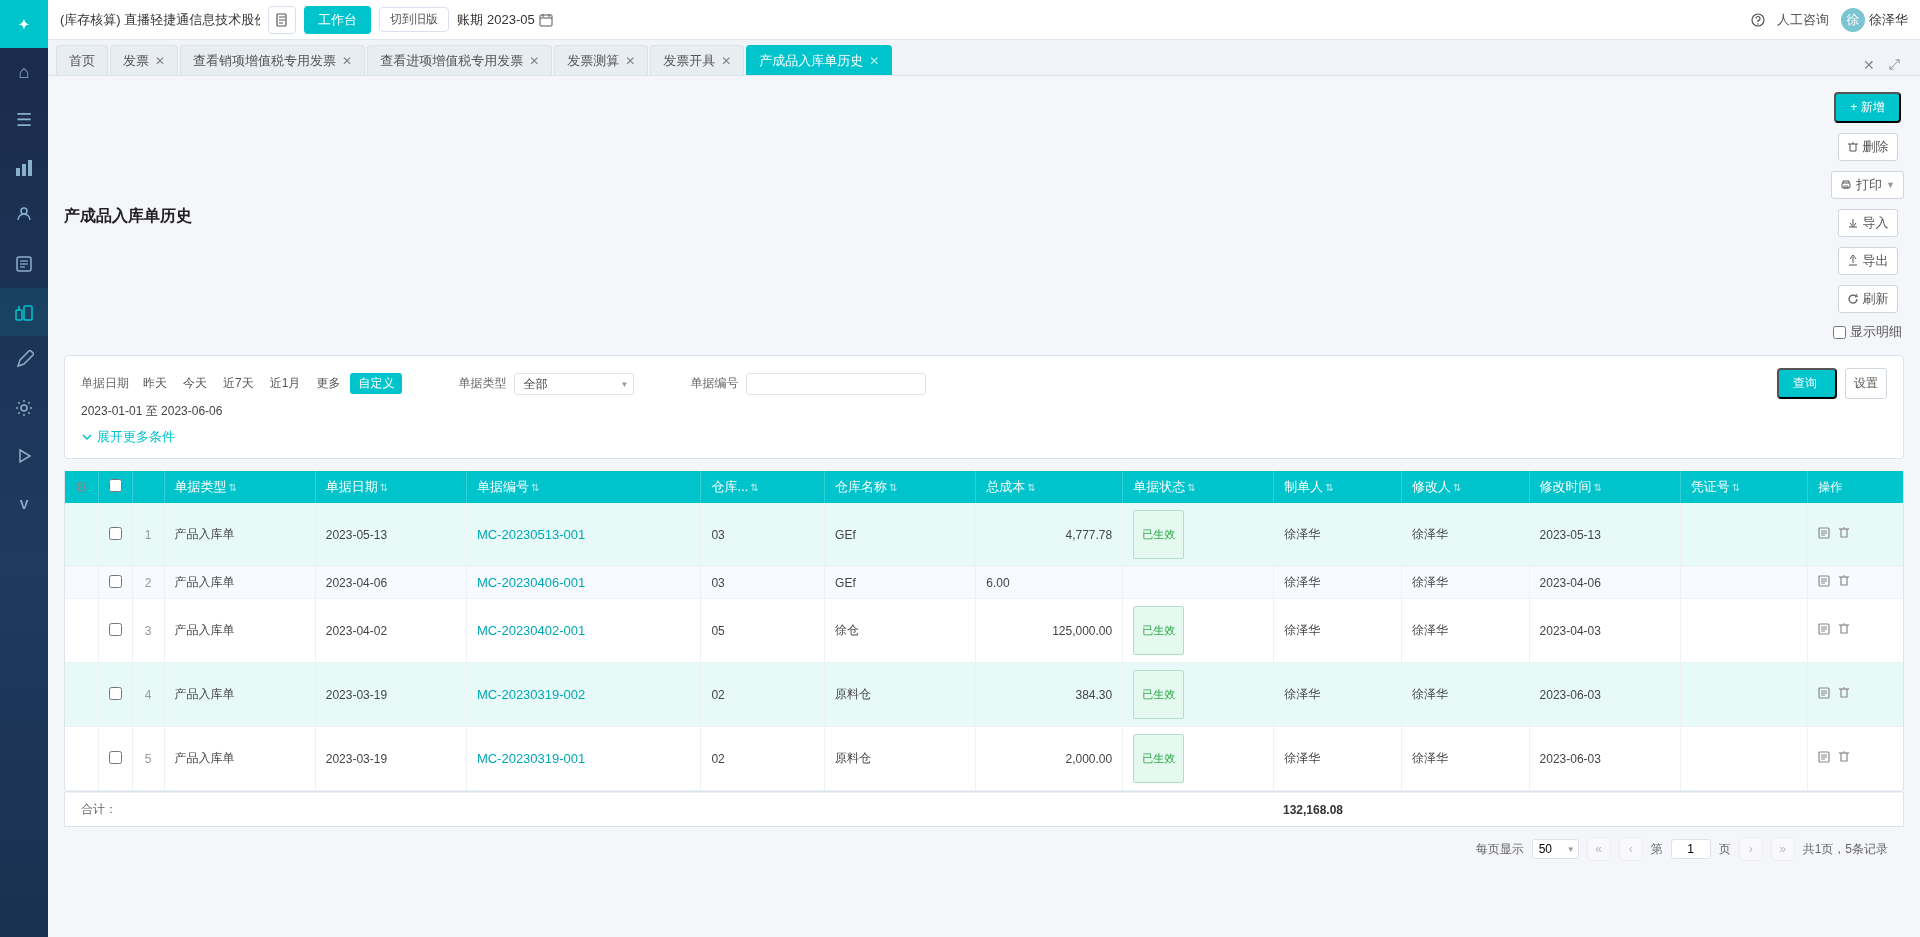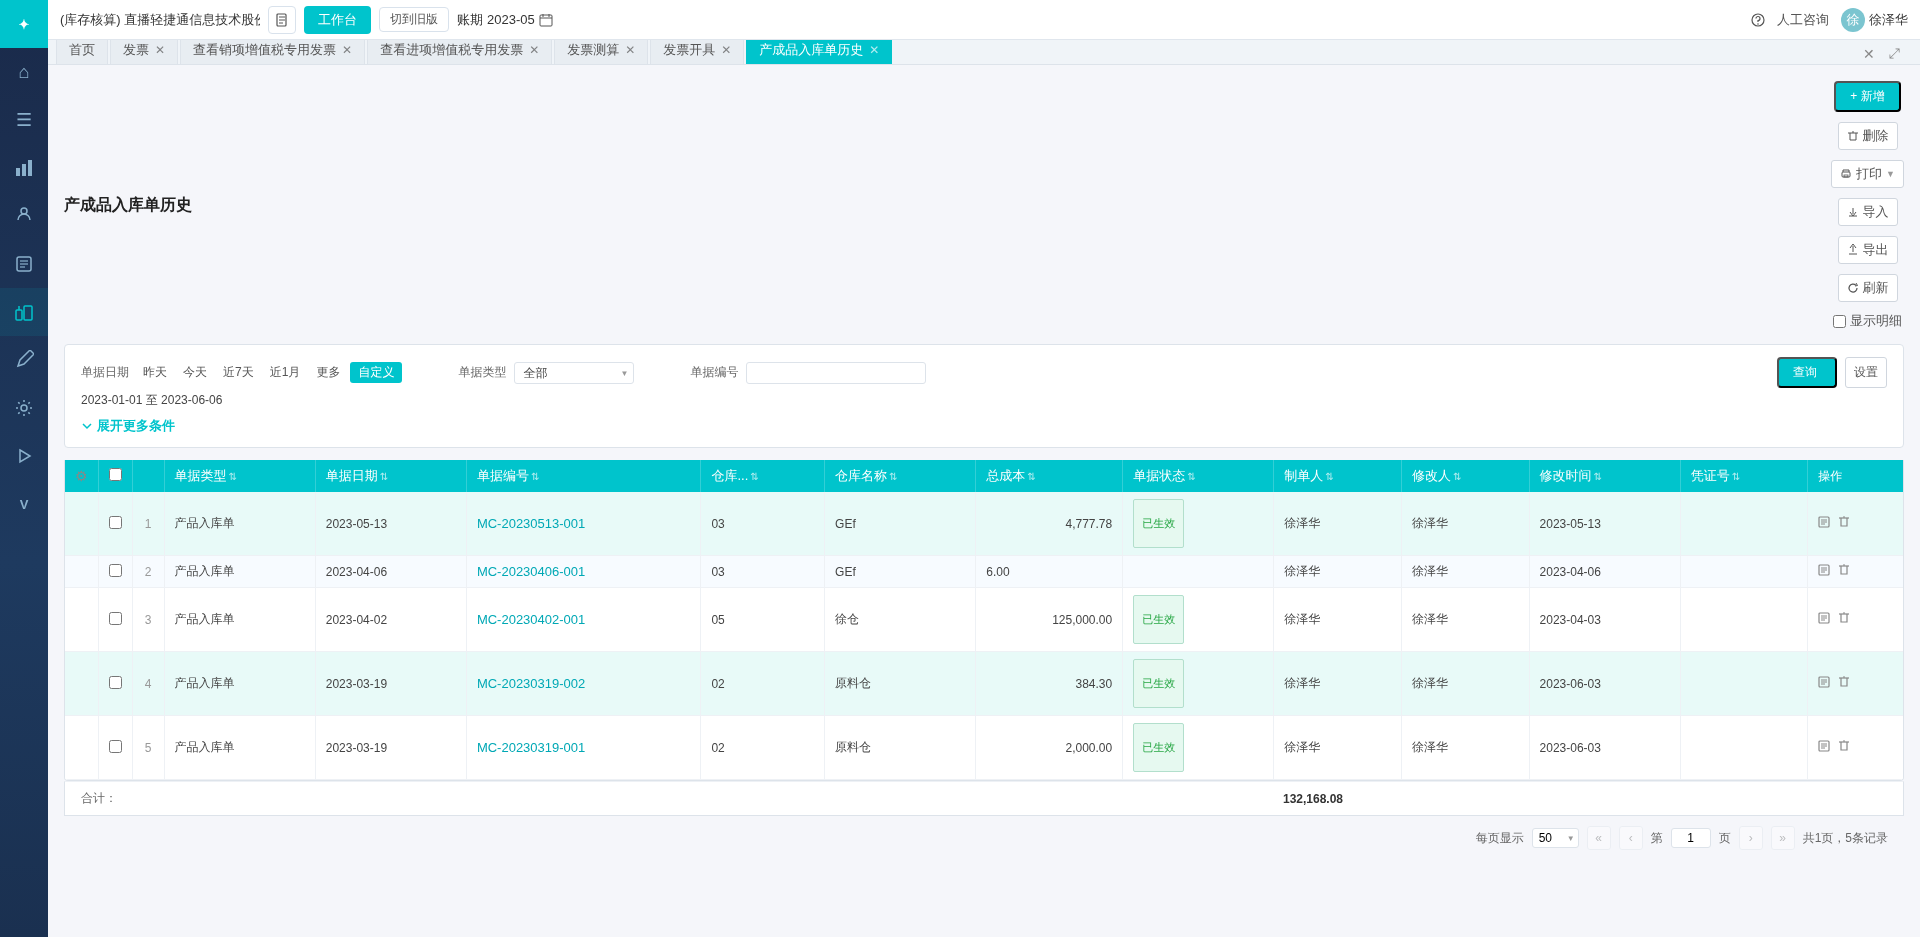--- a/index.html
+++ b/index.html
@@ -138,21 +138,21 @@
     .topbar-avatar {
       width: 24px; height: 24px;
       border-radius: 50%;
       background: #ccc;
       display: flex; align-items: center; justify-content: center;
       font-size: 11px; color: #fff;
     }
 
     
     .tabbar {
-      height: 25px;
+      height: 36px;
       background: #f0f4f8;
       border-bottom: 1px solid #dde3ea;
       display: flex;
       align-items: flex-end;
       padding: 0 8px;
       gap: 2px;
       flex-shrink: 0;
       overflow-x: auto;
     }
     .tab {
@@ -321,21 +321,20 @@
       min-width: 180px;
     }
     .filter-expand {
       display: flex;
       align-items: center;
       gap: 4px;
       font-size: 12px;
       color: #00c4cc;
       cursor: pointer;
       margin-top: 8px;
-      font-weight: bold;
     }
 
     
     .table-wrap {
       background: #fff;
       border: 1px solid #dde3ea;
       border-top: none;
       border-radius: 0 0 4px 4px;
       overflow-x: auto;
     }

